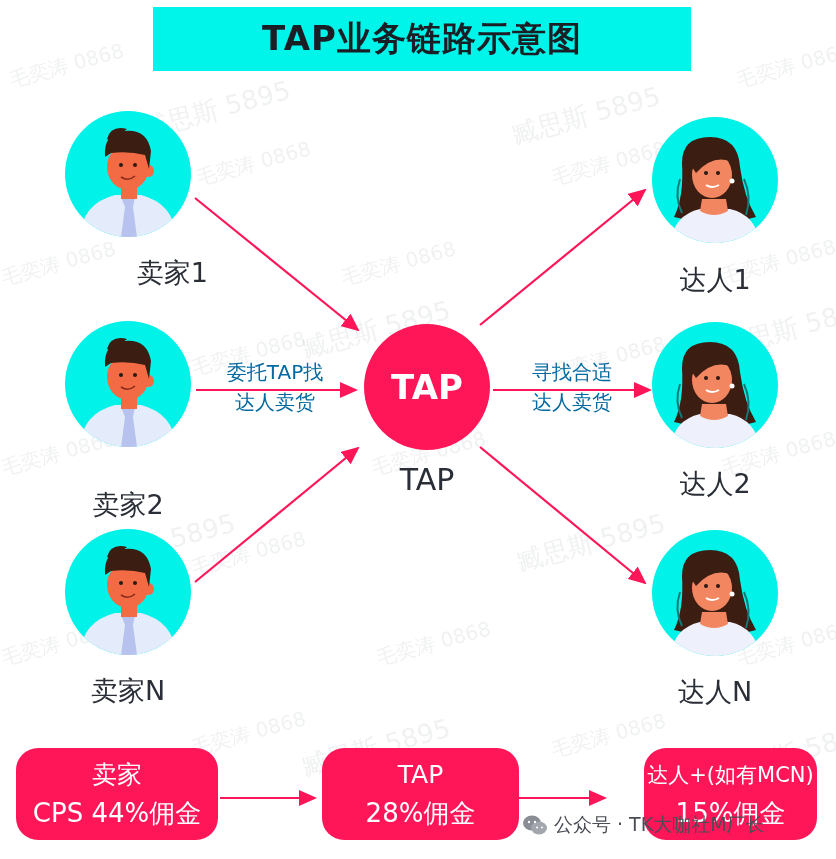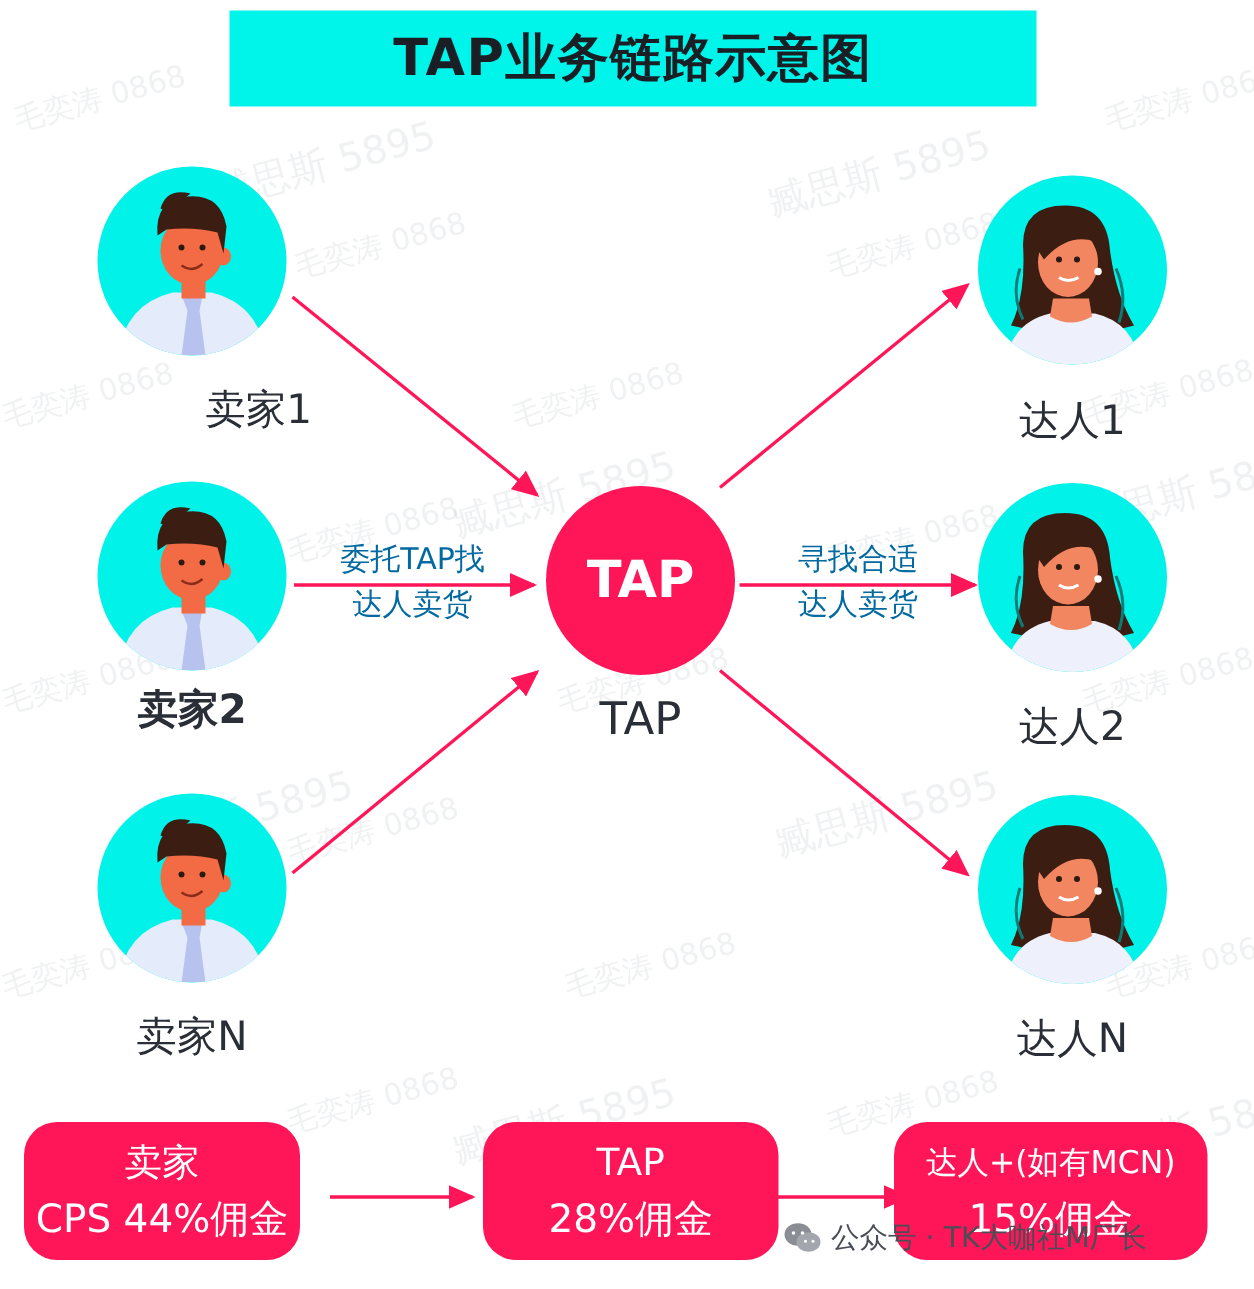--- a/index.html
+++ b/index.html
@@ -148,21 +148,21 @@
     <ellipse cx="84" cy="60" rx="5" ry="6" fill="#f26b45"></ellipse>
     <path d="M40,46 Q38,22 60,20 Q82,18 86,40 L84,58 L80,44 Q64,40 46,42 Z" fill="#3b1d12"></path>
     <path d="M42,28 Q46,14 62,18 Q56,22 52,32 Z" fill="#3b1d12"></path>
     <circle cx="56" cy="54" r="2" fill="#2a1a12"></circle>
     <circle cx="70" cy="54" r="2" fill="#2a1a12"></circle>
     <path d="M56,66 Q63,71 70,65" stroke="#8a2c1a" stroke-width="1.6" fill="none"></path>
   </svg>
 </div>
 
 <div class="node-label" style="left:48px;top:255px;text-align:right;">卖家1</div>
-<div class="node-label" style="left:48px;top:455px;font-weight:bold;">卖家2</div>
+<div class="node-label" style="left:48px;top:487px;">卖家2</div>
 <div class="node-label" style="left:48px;top:673px;">卖家N</div>
 
 <div class="avatar" style="left:652px;top:117px;">
   <svg viewBox="0 0 126 126">
     <path d="M30,46 Q30,20 58,20 Q86,20 88,50 Q92,80 104,100 L88,104 L40,104 L22,100 Q32,80 30,46 Z" fill="#3b1d12"></path>
     <path d="M28,62 Q22,80 30,96" stroke="#0c7b78" stroke-width="2" fill="none"></path>
     <path d="M92,62 Q100,80 94,98" stroke="#0c7b78" stroke-width="2" fill="none"></path>
     <path d="M18,126 Q22,98 48,92 L78,92 Q104,98 108,126 Z" fill="#eef1fb"></path>
     <path d="M50,82 L74,82 L76,94 Q62,102 48,94 Z" fill="#f28660"></path>
     <ellipse cx="60" cy="58" rx="20" ry="23" fill="#f28660"></ellipse>
@@ -215,29 +215,29 @@
 
 <div class="edge-label" style="left:205px;top:357px;">
   <div>委托TAP找</div>
   <div>达人卖货</div>
 </div>
 <div class="edge-label" style="left:502px;top:357px;">
   <div>寻找合适</div>
   <div>达人卖货</div>
 </div>
 
-<div class="box" style="left:16px;width:184px;">
+<div class="box" style="left:16px;width:202px;">
   <div class="box-line1">卖家</div>
   <div class="box-line2">CPS 44%佣金</div>
 </div>
 <div class="box" style="left:322px;width:197px;">
   <div class="box-line1">TAP</div>
   <div class="box-line2">28%佣金</div>
 </div>
-<div class="box" style="left:596px;width:209px;">
+<div class="box" style="left:644px;width:173px;">
   <div class="box-line1" style="font-size:21px;">达人+(如有MCN)</div>
   <div class="box-line2">15%佣金</div>
 </div>
 
 <div class="footer-credit">
   <svg class="wechat-icon" viewBox="0 0 26 22">
     <ellipse cx="10" cy="9" rx="9" ry="7.5" fill="#8a8d94"></ellipse>
     <ellipse cx="17" cy="14" rx="8" ry="6.5" fill="#a3a6ad"></ellipse>
     <circle cx="7" cy="8" r="1.2" fill="#fff"></circle>
     <circle cx="13" cy="8" r="1.2" fill="#fff"></circle>

